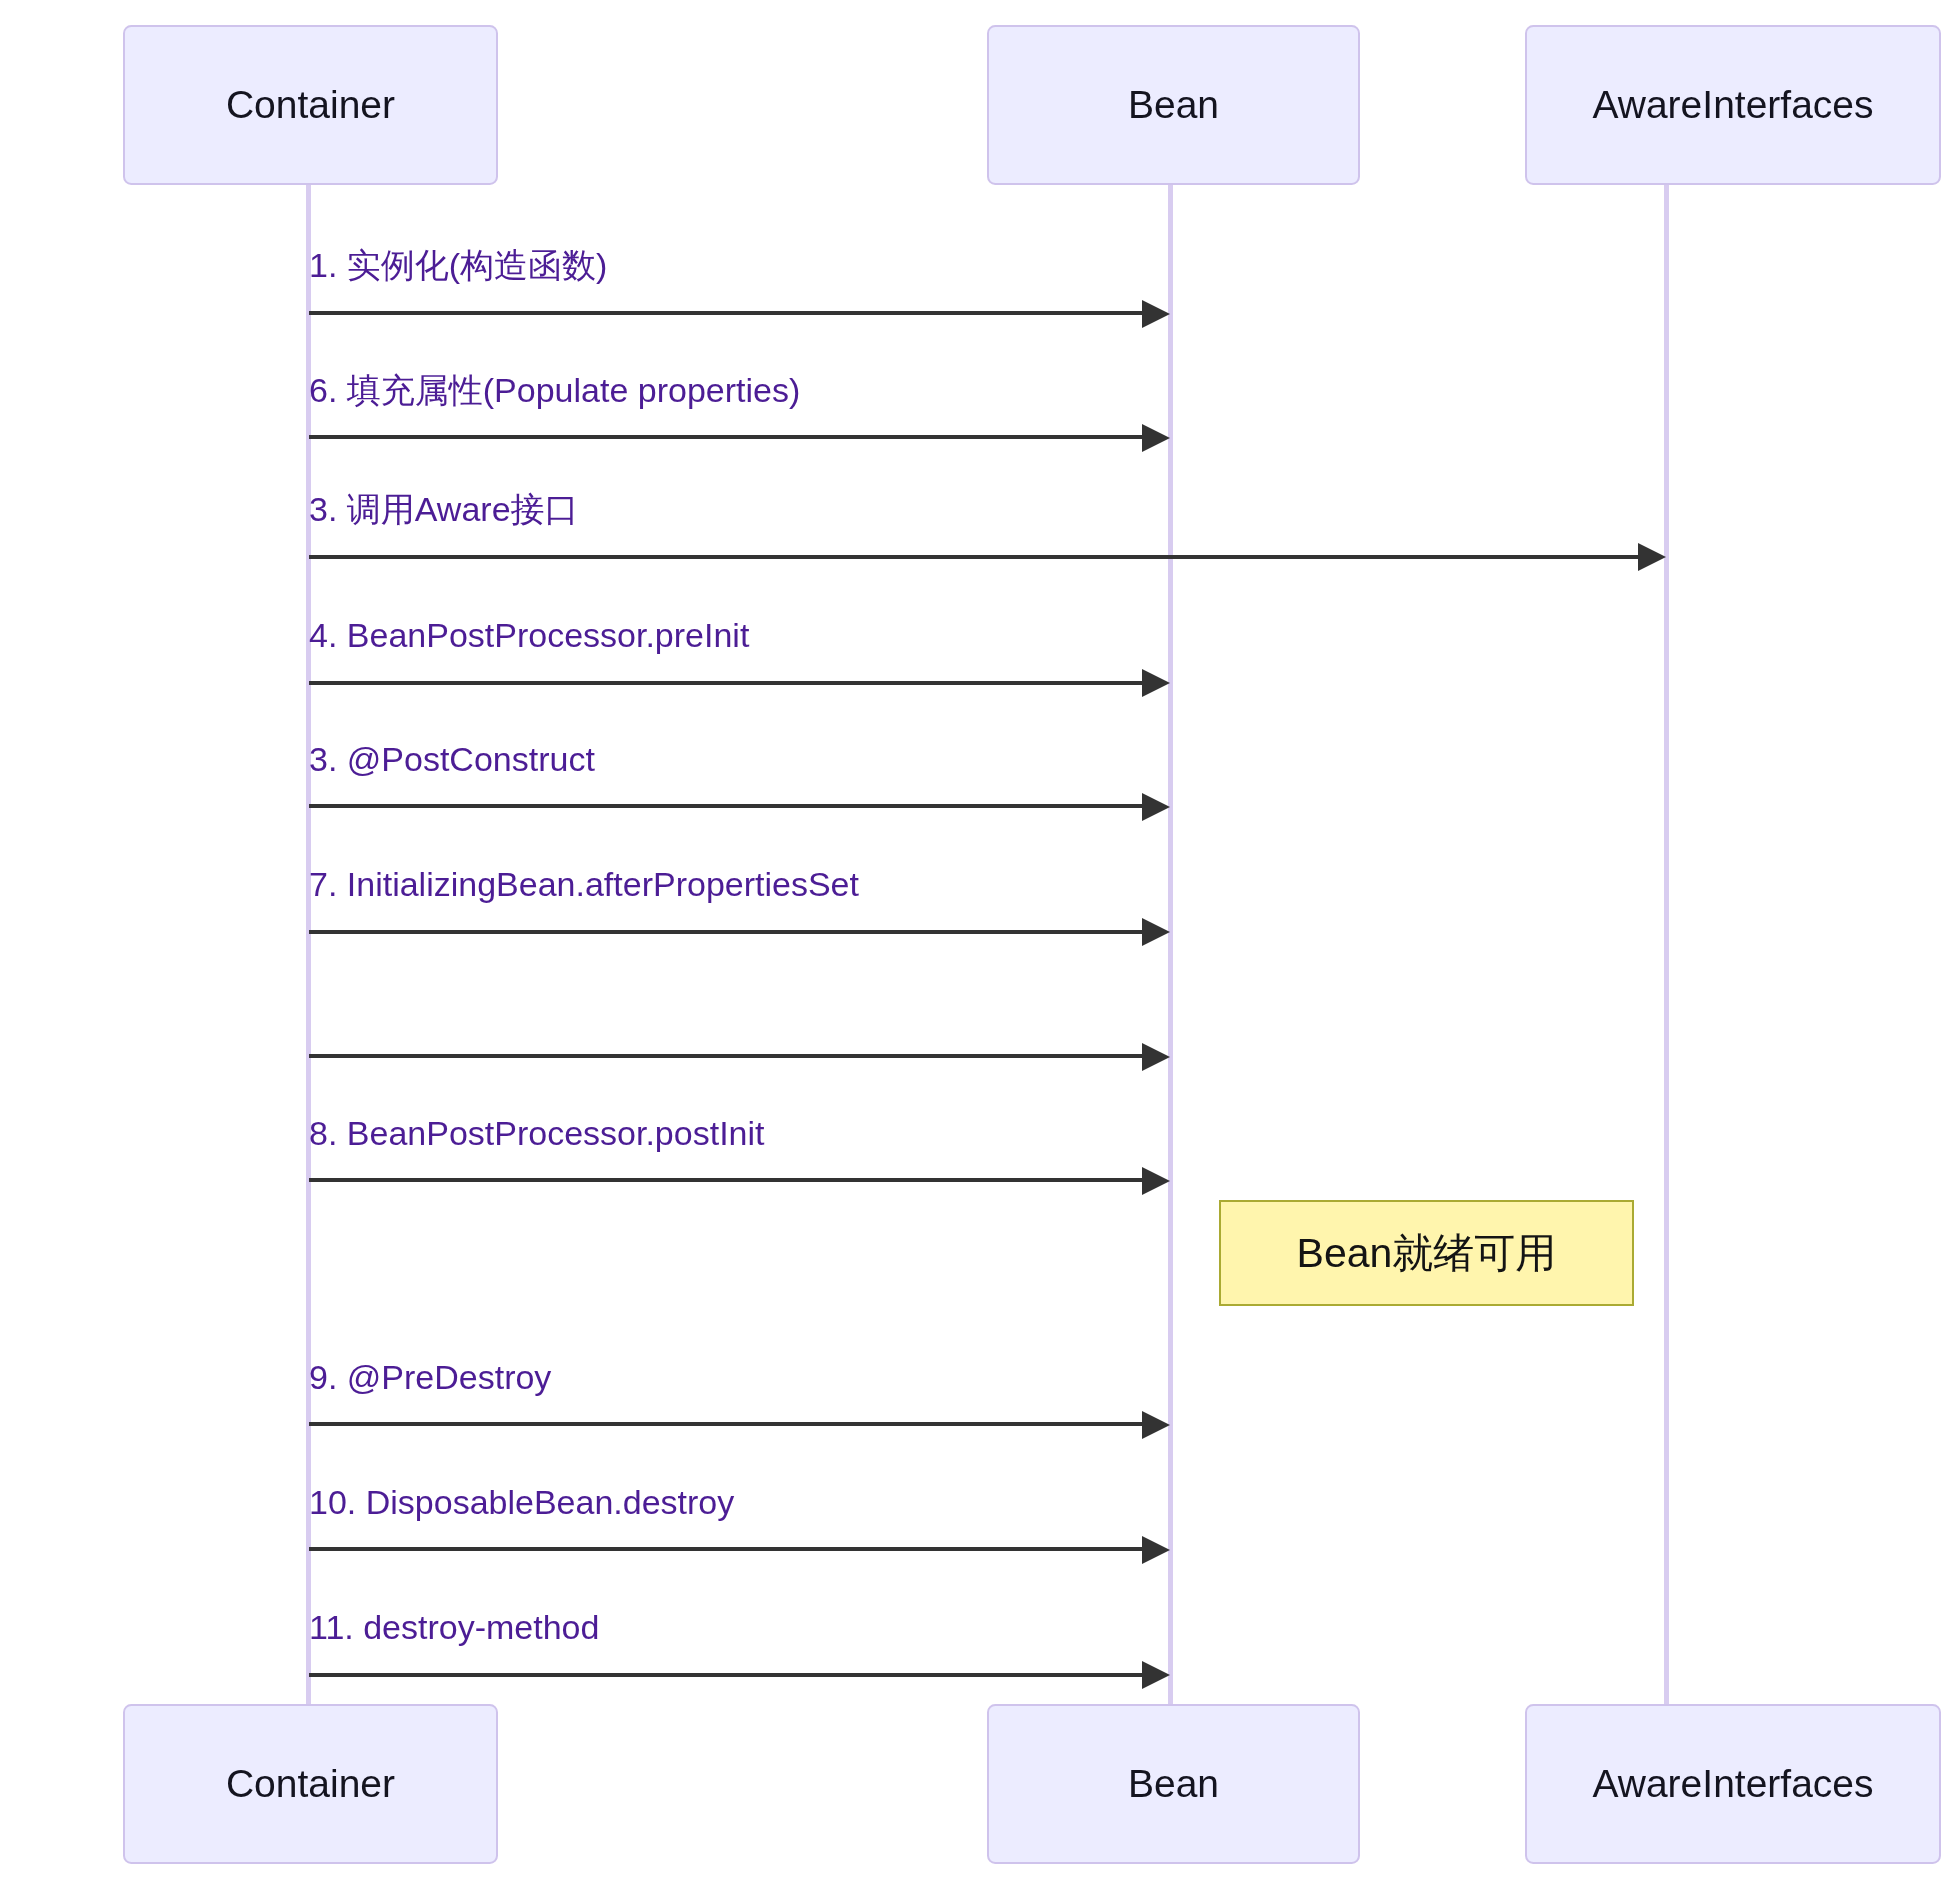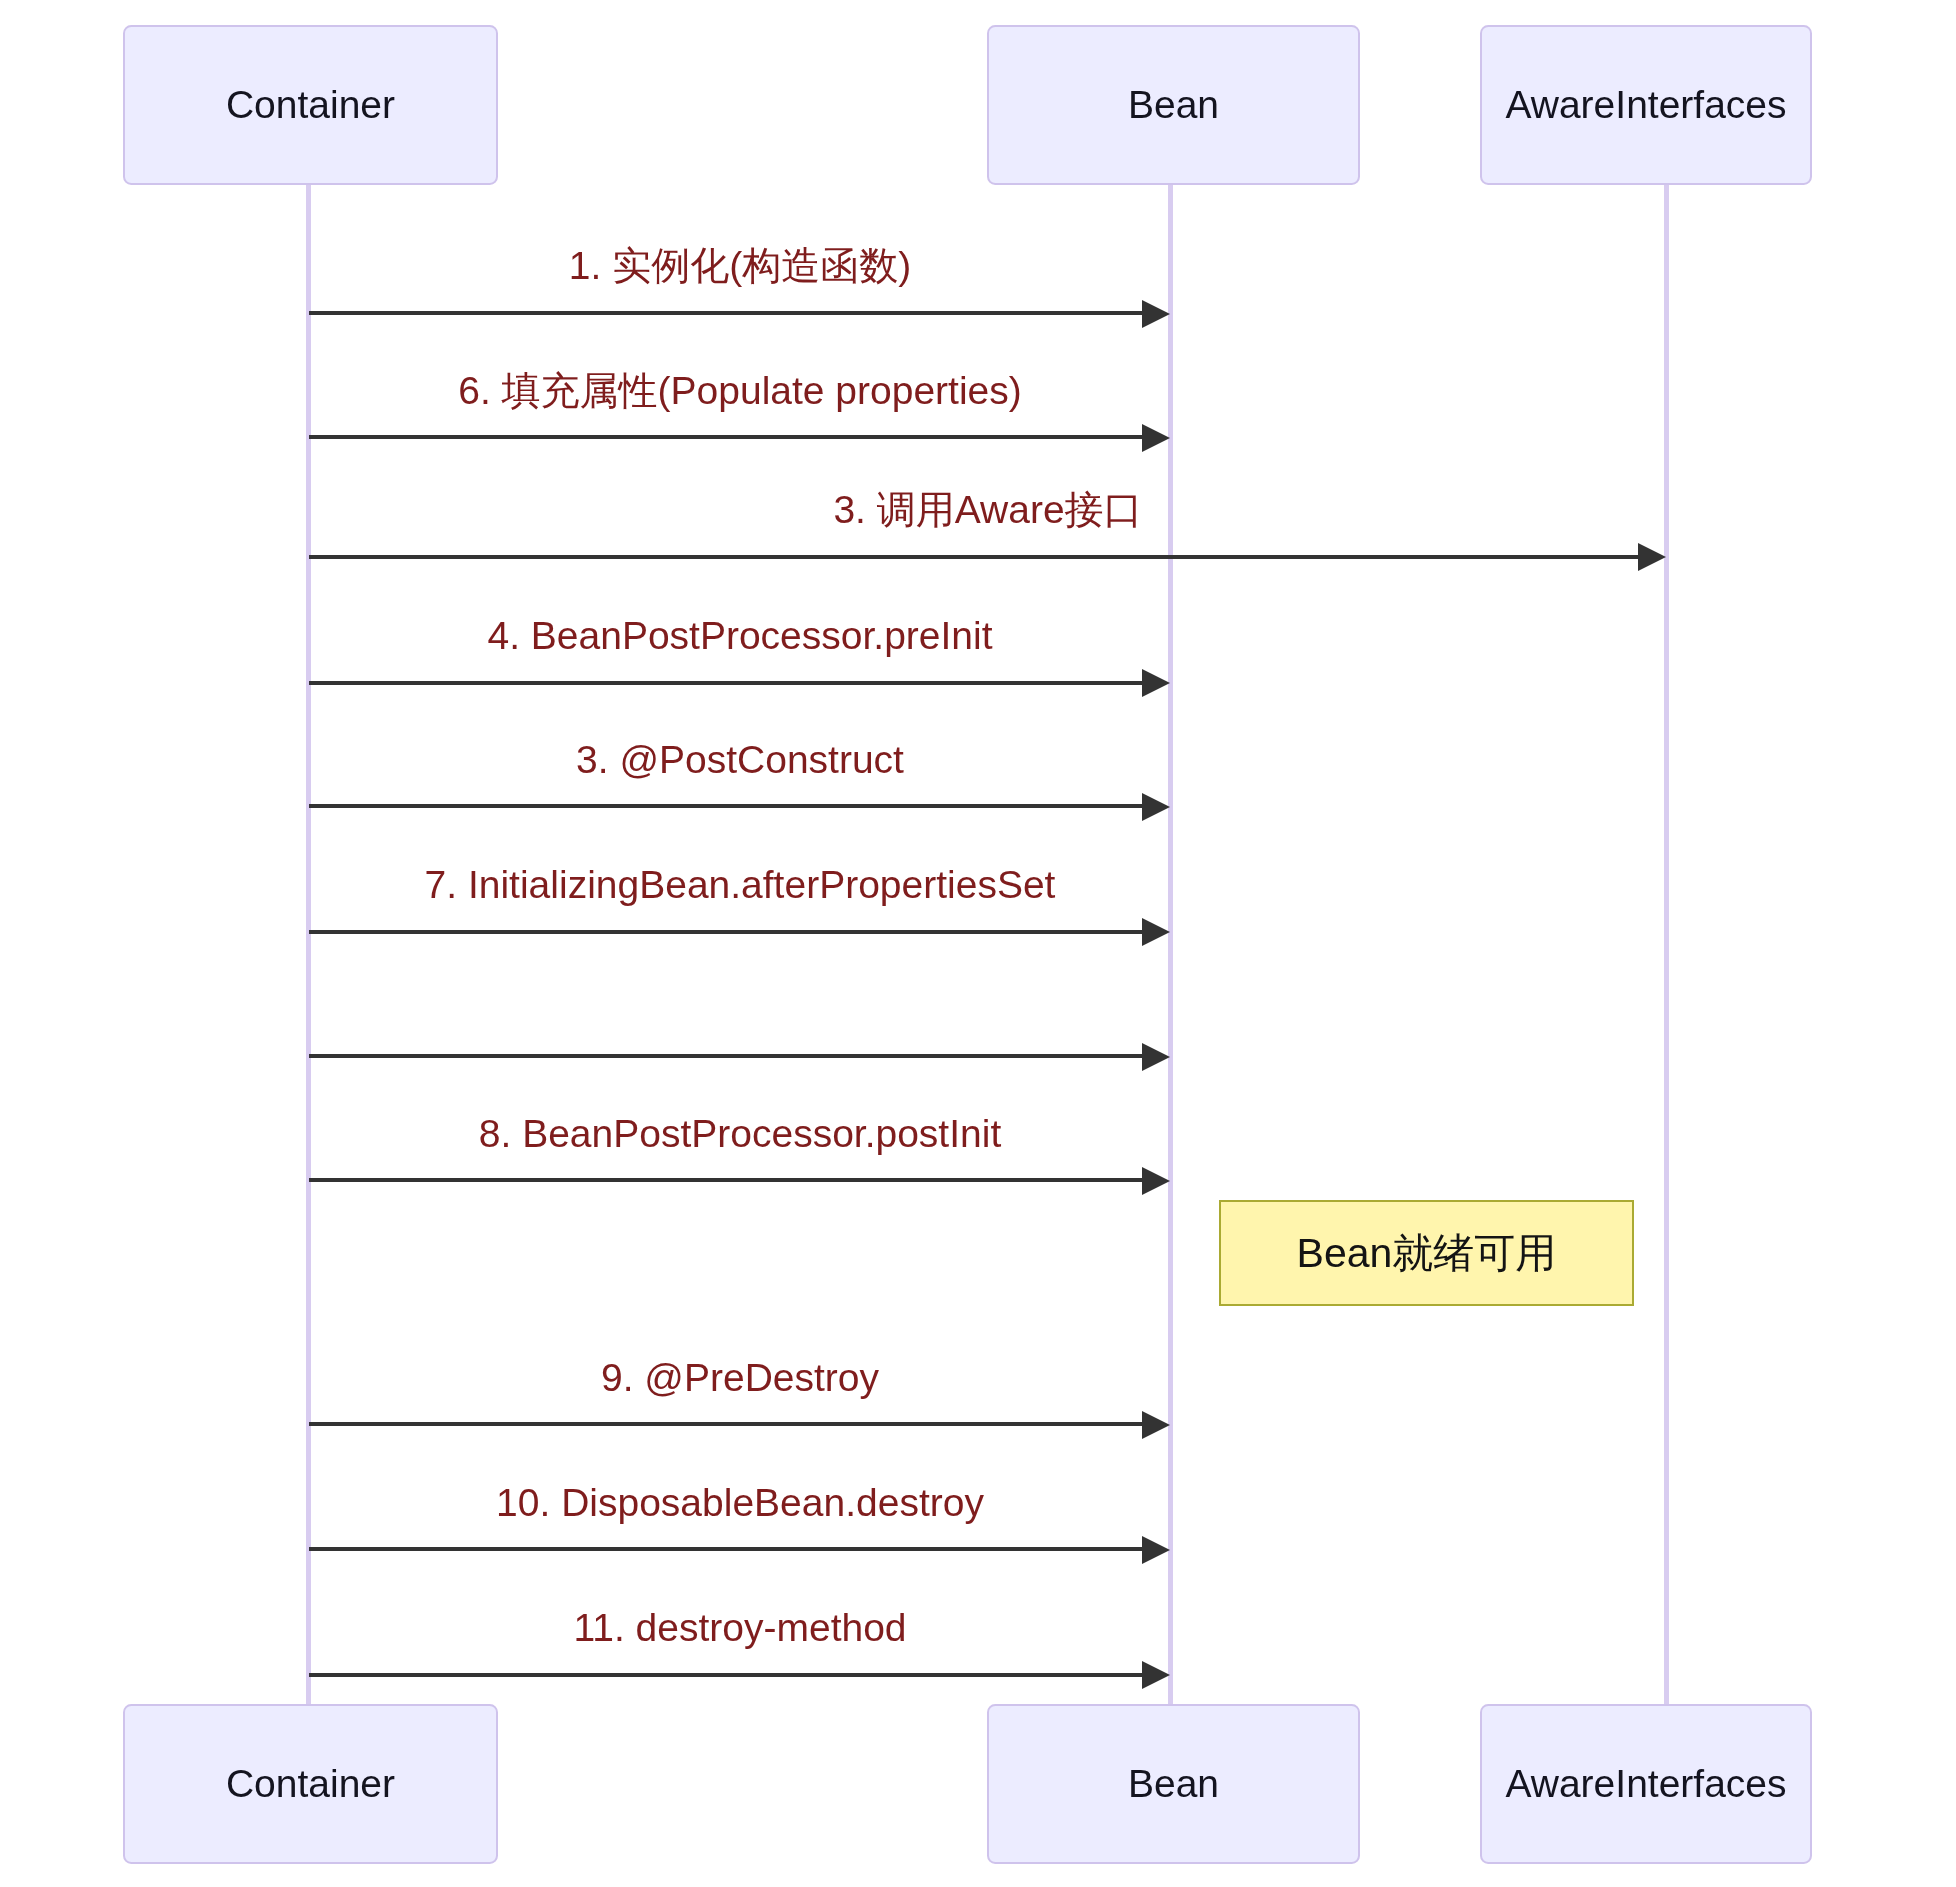--- a/index.html
+++ b/index.html
@@ -21,42 +21,42 @@
     display: flex;
     align-items: center;
     justify-content: center;
     font-size: 39px;
     color: #141420;
   }
   .actor.row-top { top: 24.5px; }
   .actor.row-bottom { top: 1704px; }
   .actor.p-container { left: 123px; width: 375px; }
   .actor.p-bean      { left: 987px; width: 373px; align-items: center; }
-  .actor.p-aware     { left: 1480px; width: 332px; }
+  .actor.p-aware     { left: 1525px; width: 416px; }
 
   .lifeline {
     position: absolute;
     top: 184px;
     height: 1520px;
     width: 4.9px;
     background: #D8CCF0;
   }
   .lifeline.p-container { left: 306px; }
   .lifeline.p-bean      { left: 1168px; }
   .lifeline.p-aware     { left: 1664px; }
 
   .msg-label {
     position: absolute;
     left: 309px;
     width: 862px;
     height: 57px;
     line-height: 57px;
-    text-align: center;
-    font-size: 39px;
-    color: #7f1d1d;
+    text-align: left;
+    font-size: 34px;
+    color: #4c1d95;
     white-space: nowrap;
   }
   .msg-label.to-aware { width: 1358px; }
 
   .msg-line {
     position: absolute;
     left: 309px;
     width: 836px;
     height: 4.1px;
     background: #333333;

